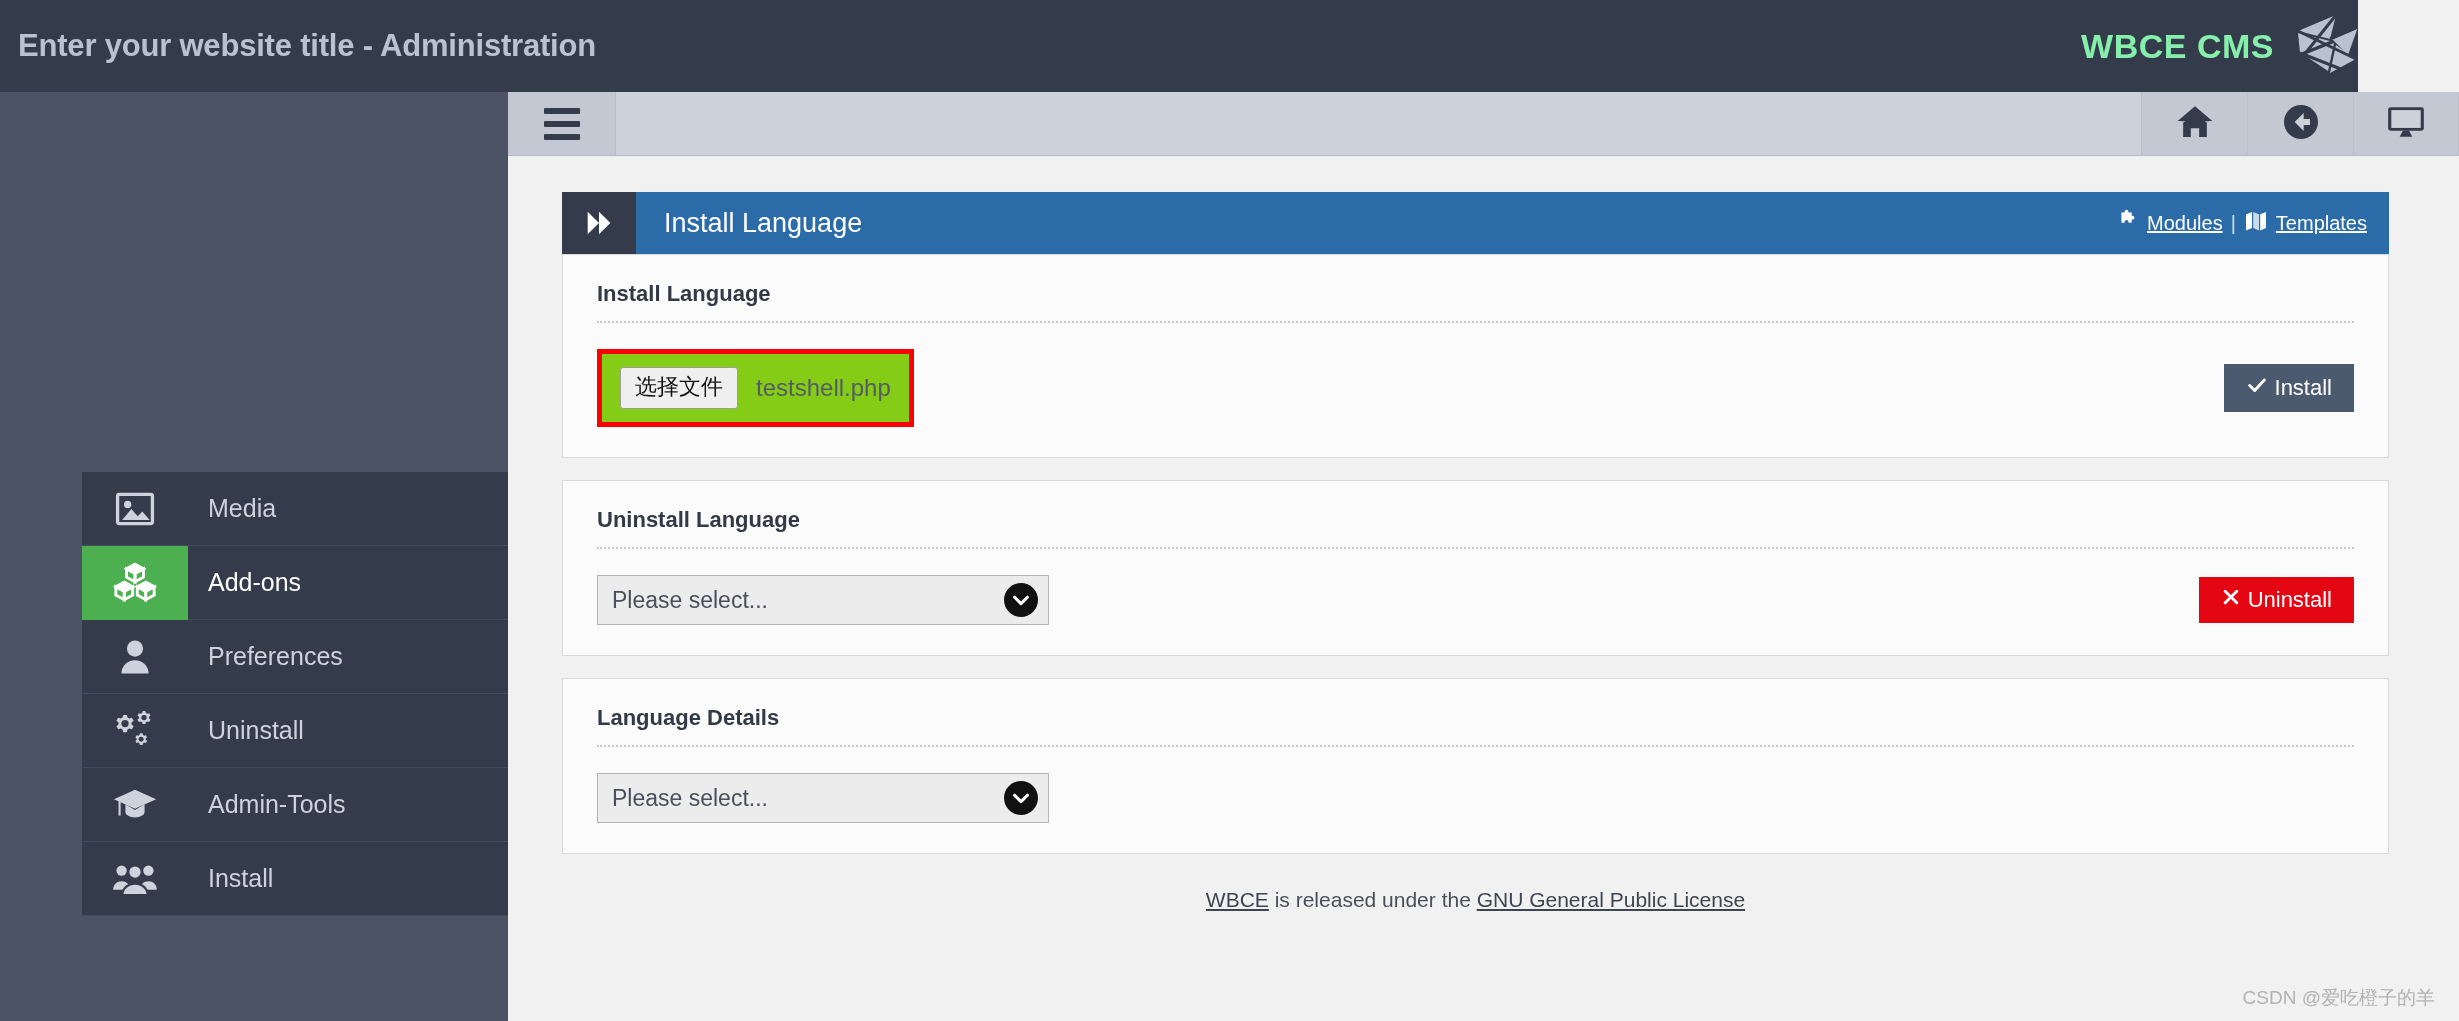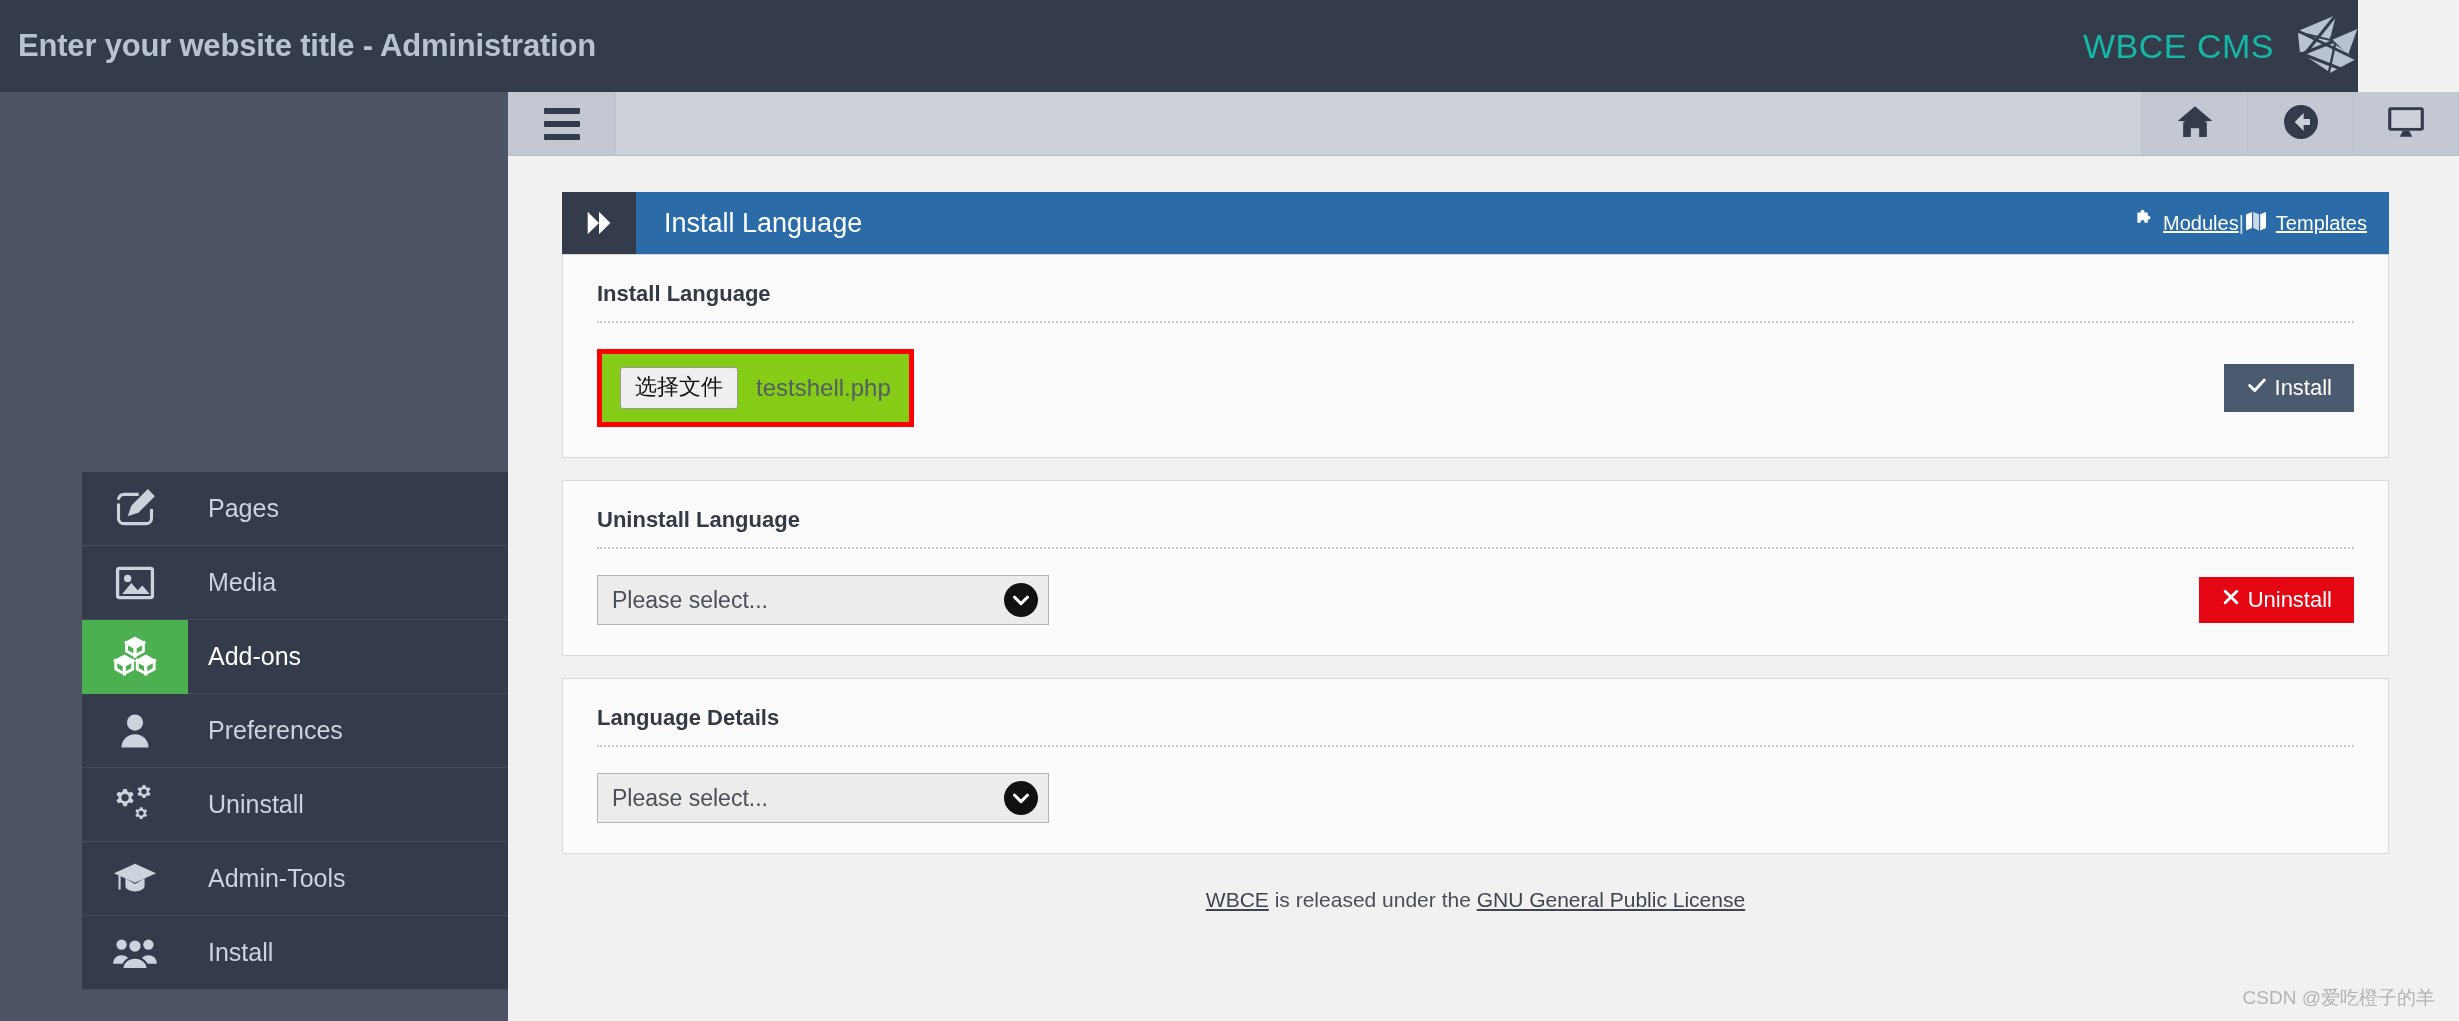--- a/index.html
+++ b/index.html
@@ -18,21 +18,21 @@
     display: flex; align-items: center; justify-content: space-between;
   }
   .site-title {
     color: #b9c2d0; font-size: 31px; font-weight: bold;
     padding-left: 18px; letter-spacing: -0.2px;
     white-space: nowrap;
   }
   .brand {
     display: flex; align-items: center; gap: 10px; padding-right: 0px;
   }
-  .brand-text { color: #14b8a6; font-size: 34px; letter-spacing: 0.5px; }
+  .brand-text { color: #86efac; font-size: 34px; letter-spacing: 0.5px; font-weight: bold; }
   .brand-logo { width: 74px; height: 74px; position: relative; overflow: hidden; }
 
   
   .sidebar {
     position: absolute; top: 92px; left: 0; width: 508px; height: 929px;
     background: #4b5364;
   }
   .user-card {
     position: absolute; top: 56px; left: 8px; width: 500px; height: 160px;
     background: #343b4a; overflow: hidden;
@@ -105,21 +105,21 @@
   }
   .panel-head-icon {
     width: 74px; background: #343b4a; color: #fff;
     display: flex; align-items: center; justify-content: center;
   }
   .panel-head-title {
     color: #ffffff; font-size: 27px; display:flex; align-items:center;
     padding-left: 28px; flex: 1;
   }
   .panel-head-links {
-    display: flex; align-items: center; gap: 0;
+    display: flex; align-items: center; gap: 8px;
     padding-right: 22px; color: #ffffff; font-size: 20px;
   }
   .panel-head-links a {
     color: #ffffff; text-decoration: underline; display: inline-flex;
     align-items: center; gap: 8px;
   }
   .sep { color: #cfe0f0; }
 
   .card {
     background: #fbfbfb; border: 1px solid #dadada;
@@ -192,30 +192,20 @@
         </svg>
       </div>
     </div>
   </div>
 
   <div class="sidebar">
 
 
     <div class="nav">
 
-      <div class="nav-item">
-        <span class="nav-icon">
-          <svg width="44" height="44" viewBox="0 0 24 24" fill="none" stroke="#cdd3dd" stroke-width="1.7">
-            <path d="M3 7a3 3 0 0 1 3-3h8"></path>
-              <path d="M21 12v5a3 3 0 0 1-3 3H6a3 3 0 0 1-3-3V9"></path>
-            <path d="M9 15l1.5-4.5L19 2l3 3-8.5 8.5z" fill="#cdd3dd" stroke="#cdd3dd" stroke-width="1.2"></path>
-          </svg>
-        </span>
-        <span class="nav-label">Pages</span>
-      </div>
 
       <div class="nav-item">
         <span class="nav-icon">
           <svg width="44" height="44" viewBox="0 0 24 24">
             <rect x="2.5" y="4" width="19" height="16" rx="1" fill="none" stroke="#cdd3dd" stroke-width="1.8"></rect>
             <circle cx="8" cy="9.5" r="2" fill="#cdd3dd"></circle>
             <path d="M5 18l5-6 3.5 4 2.5-2.6L20 18z" fill="#cdd3dd"></path>
           </svg>
         </span>
         <span class="nav-label">Media</span>

